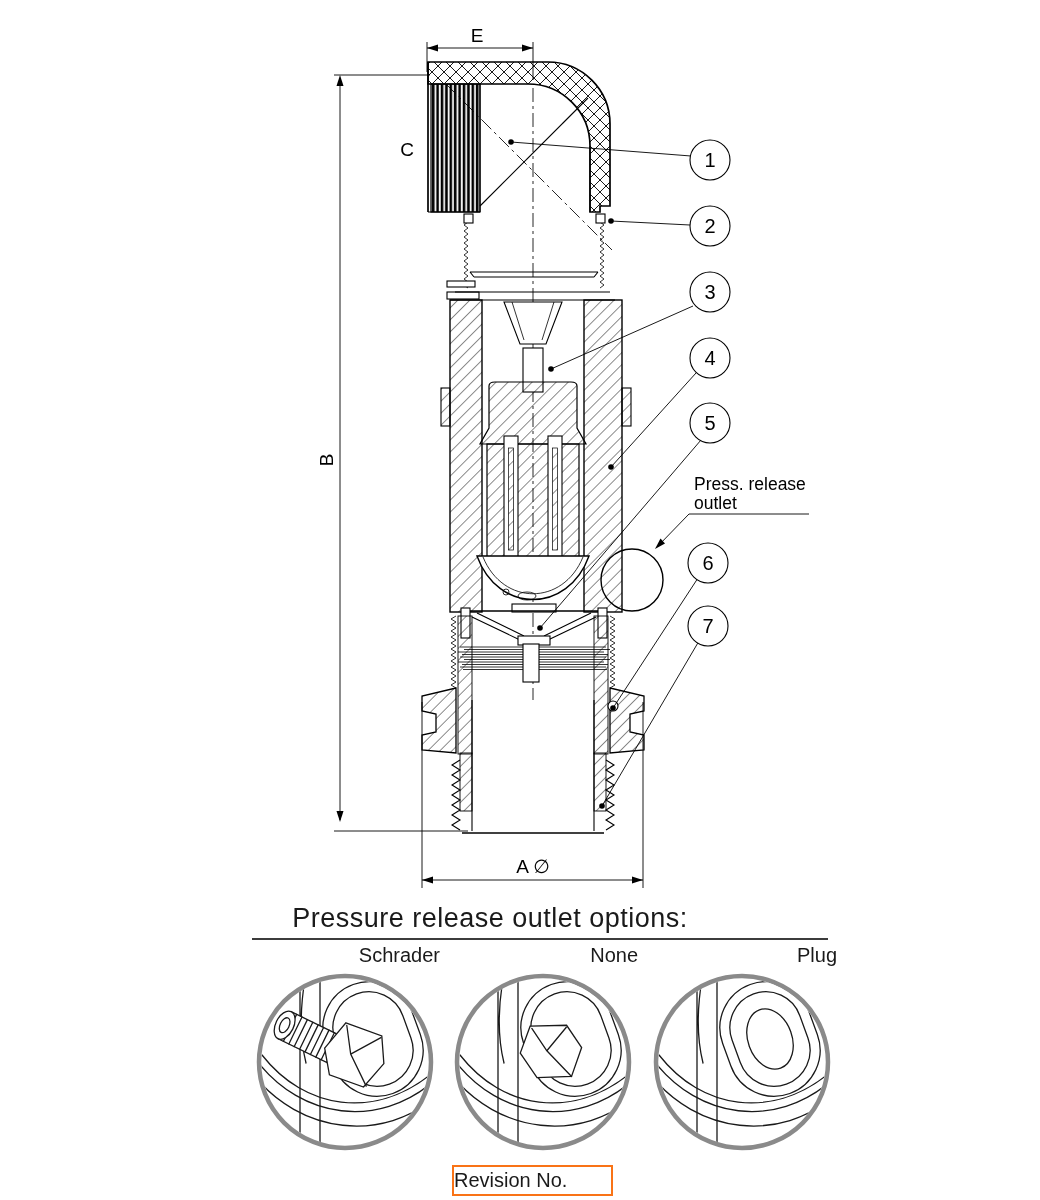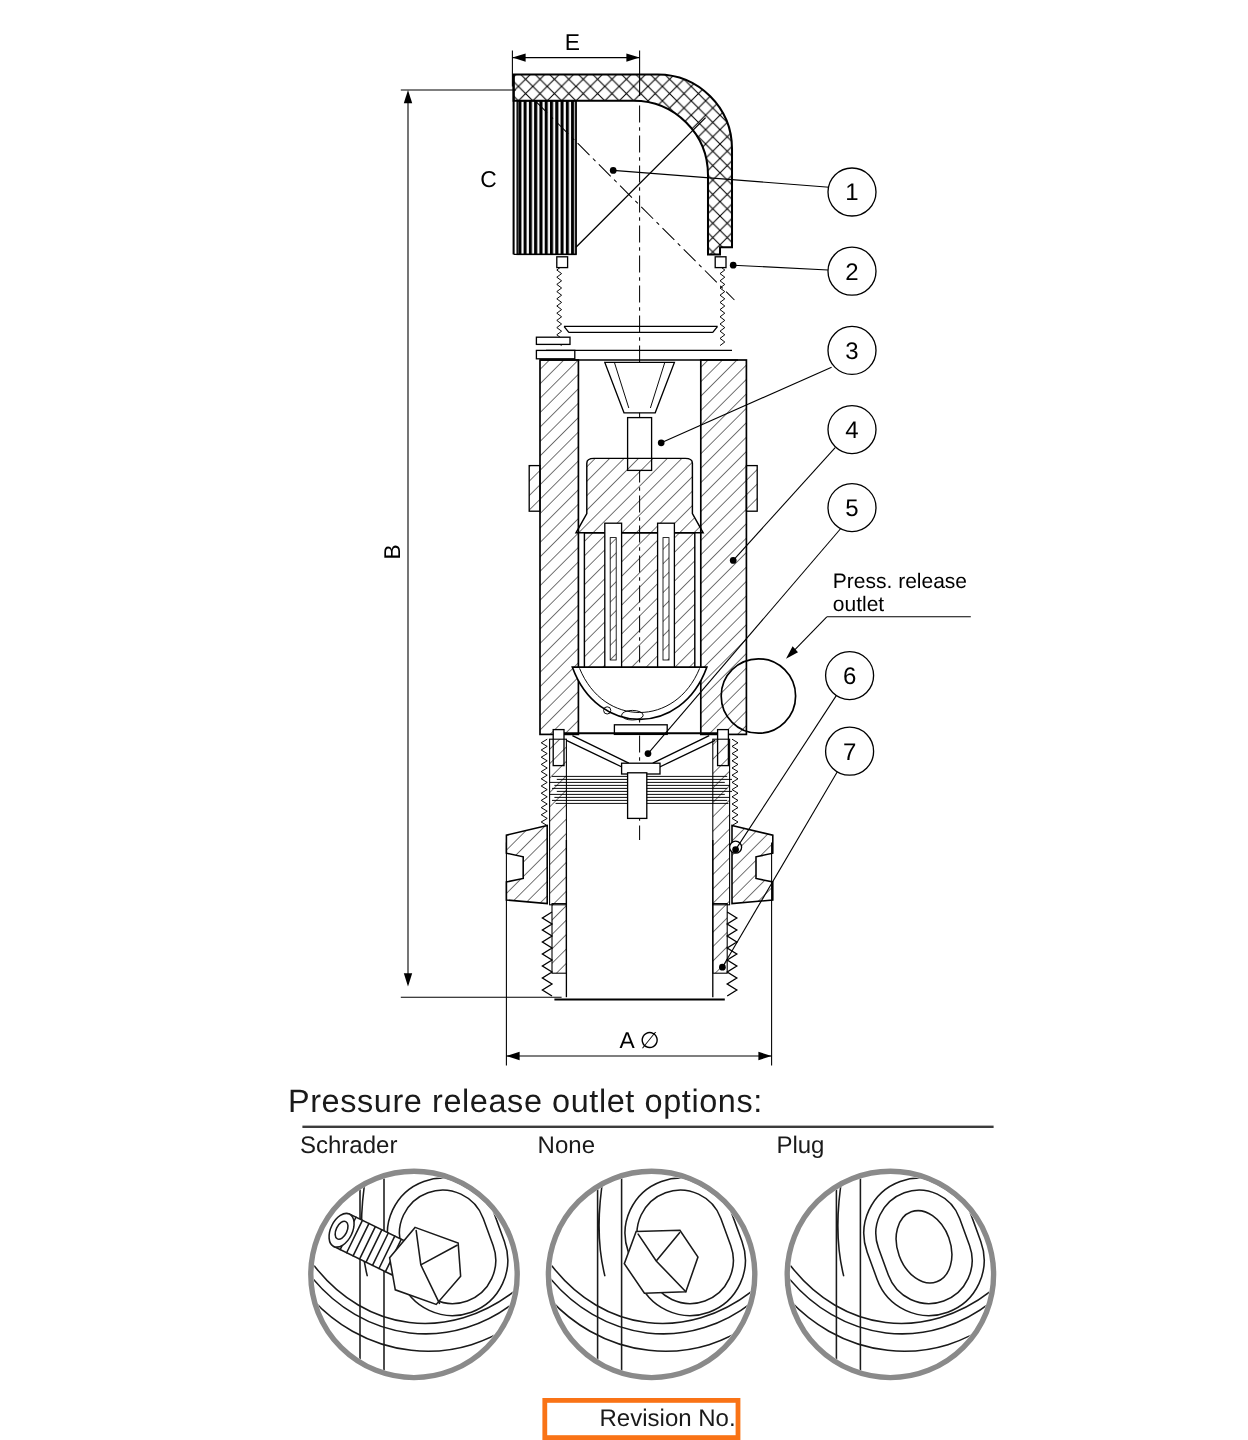--- a/index.html
+++ b/index.html
@@ -12,31 +12,31 @@
   .lnt{stroke:#000;stroke-width:.8;fill:none;}
   .w{fill:#fff;stroke:#000;stroke-width:1.1;}
   .dd{stroke:#000;stroke-width:.85;fill:none;stroke-dasharray:14 4 3 4;}
   .dim{stroke:#000;stroke-width:.9;fill:none;}
   .arr{fill:#000;stroke:none;}
   .dot{fill:#000;stroke:none;}
   .lbl{font:19px "Liberation Sans",sans-serif;fill:#000;}
   .blb{font:20px "Liberation Sans",sans-serif;fill:#000;text-anchor:middle;}
   .note{font:17.5px "Liberation Sans",sans-serif;fill:#000;}
   
-  .opt-title{position:absolute;left:240px;top:903px;width:500px;text-align:left;
+  .opt-title{position:absolute;left:240px;top:903px;width:500px;text-align:center;
              font-size:27px;letter-spacing:.5px;}
   .opt-rule{position:absolute;left:252px;top:938px;width:576px;height:0;
             border-top:2px solid #3c3c3c;}
-  .opt-label{position:absolute;top:944px;width:190px;text-align:left;font-size:20px;}
+  .opt-label{position:absolute;top:944px;width:190px;text-align:right;font-size:20px;}
   .opt-fig{position:absolute;top:967px;width:190px;height:190px;}
   .art{stroke:#1a1a1a;stroke-width:1.3;fill:none;stroke-linecap:round;}
   .artw{stroke:#1a1a1a;stroke-width:1.3;fill:#fff;}
   
   .rev-box{position:absolute;left:452px;top:1165px;width:157px;height:27px;
-           border:4px solid #f97316;text-align:right;font-size:20px;line-height:26px;}
+           border:2px solid #f97316;text-align:left;font-size:20px;line-height:26px;}
 </style>
 </head>
 <body>
 
 <div id="stage">
 
 <svg id="mainsvg" width="1040" height="900" viewBox="0 0 1040 900">
   <defs>
     <pattern id="pHatch" width="8.5" height="8.5" patternUnits="userSpaceOnUse" patternTransform="rotate(45)">
       <line x1="0" y1="0" x2="0" y2="8.5" stroke="#000" stroke-width="0.9"></line>

